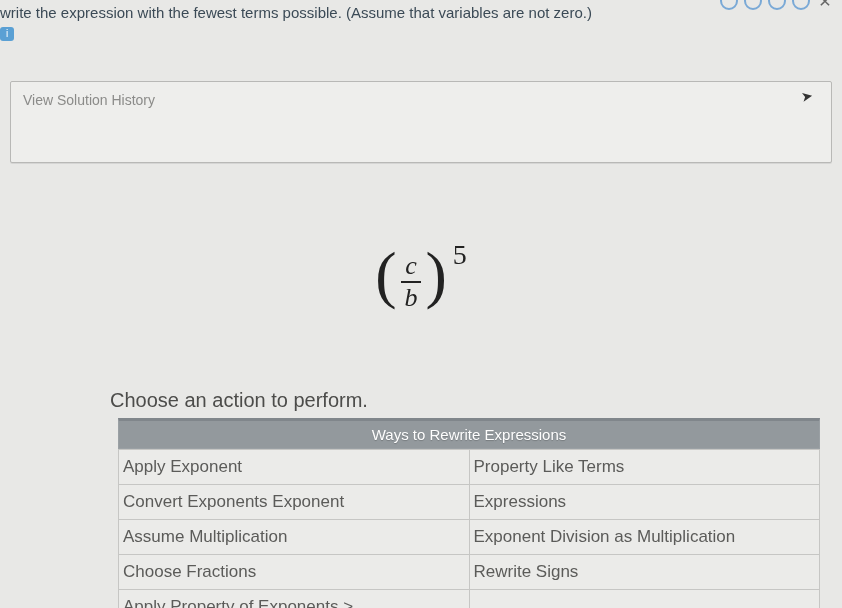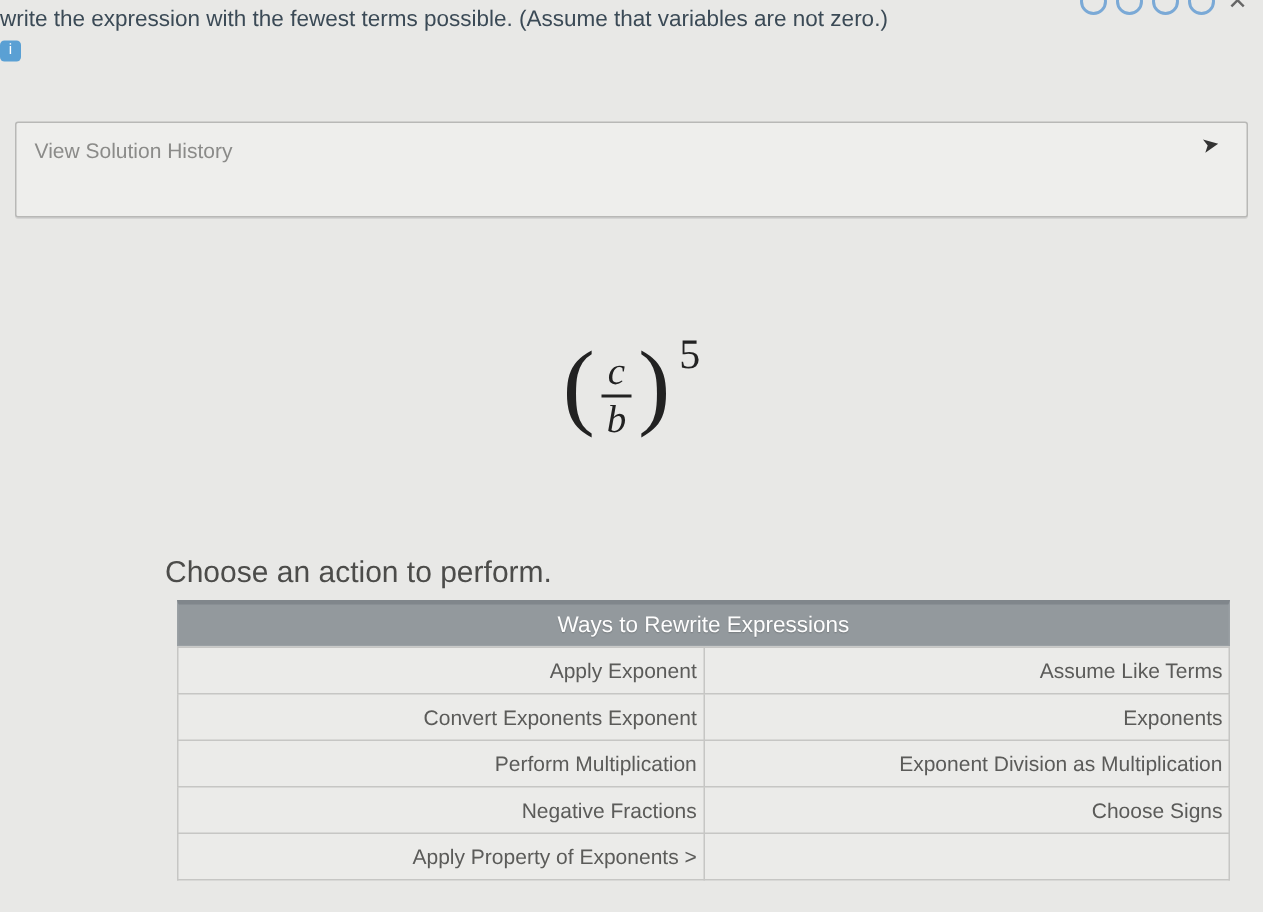--- a/index.html
+++ b/index.html
@@ -49,21 +49,21 @@
       background: #5aa0d4;
       color: #fff;
       border-radius: 3px;
       font-size: 10px;
       margin-top: 2px;
     }
     .history-box {
       margin: 40px 10px 0 10px;
       border: 1px solid #b8b8b6;
       background: #eeeeec;
-      height: 64px;
+      height: 82px;
       box-shadow: 0 1px 0 rgba(0,0,0,0.08);
       position: relative;
       border-radius: 2px;
     }
     .history-label {
       position: absolute;
       top: 10px; left: 12px;
       color: #8b8b89;
       font-size: 14px;
     }
@@ -111,24 +111,24 @@
       border-top: 3px solid #80868b;
       text-shadow: 0 1px 1px rgba(0,0,0,0.2);
     }
     table.ways {
       width: 100%;
       border-collapse: collapse;
       background: #ebebe9;
     }
     table.ways td {
       border: 1px solid #c6c6c4;
-      text-align: right;
+      text-align: left;
       padding: 7px 4px;
       color: #5b5b59;
-      font-size: 14px;
+      font-size: 17px;
       cursor: pointer;
       width: 50%;
     }
     table.ways td.empty { cursor: default; }
   </style>
 </head>
 <body>
 
 <div class="page">
 
@@ -161,33 +161,33 @@
   </div>
 
   <div class="choose-row">Choose an action to perform.</div>
 
   <div class="table-wrap">
     <div class="ways-header">Ways to Rewrite Expressions</div>
     <table class="ways">
       <tbody>
           <tr>
         <td>Apply Exponent</td>
-        <td>Assume Like Terms</td>
+        <td>Property Like Terms</td>
       </tr>
       <tr>
         <td>Convert Exponents Exponent</td>
-        <td>Exponents</td>
+        <td>Expressions</td>
       </tr>
       <tr>
-        <td>Perform Multiplication</td>
+        <td>Assume Multiplication</td>
         <td>Exponent Division as Multiplication</td>
       </tr>
       <tr>
-        <td>Negative Fractions</td>
-        <td>Choose Signs</td>
+        <td>Choose Fractions</td>
+        <td>Rewrite Signs</td>
       </tr>
       <tr>
         <td>Apply Property of Exponents &gt;</td>
         <td class="empty"></td>
       </tr>
     </tbody>
       </table>
   </div>
 
 </div>

